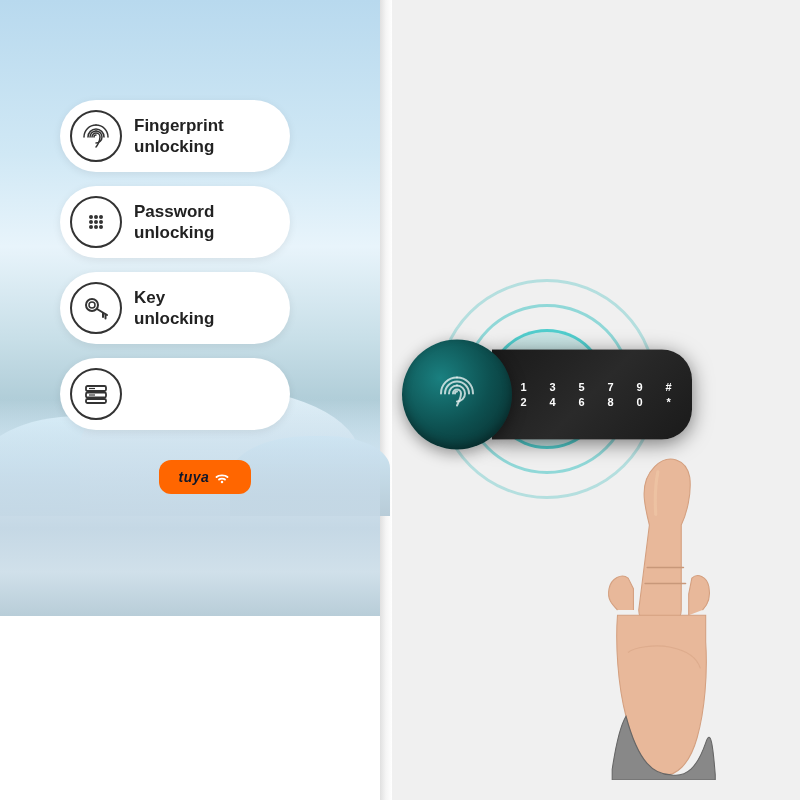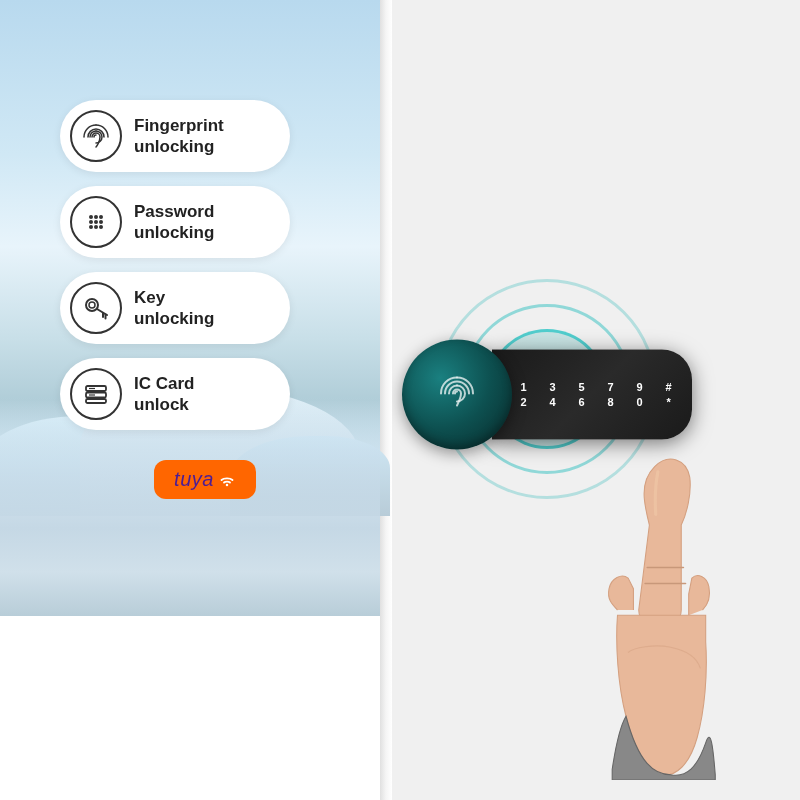--- a/index.html
+++ b/index.html
@@ -95,23 +95,23 @@
       border-radius: 12px;
       padding: 8px 20px;
       display: flex;
       align-items: center;
       gap: 4px;
       width: fit-content;
       align-self: center;
     }
 
     .tuya-text {
-      color: #4c1d95;
-      font-size: 20px;
-      font-weight: 400;
+      color: #0f172a;
+      font-size: 14px;
+      font-weight: 700;
       font-style: italic;
       letter-spacing: 0.5px;
     }
 
     
     .divider {
       width: 12px;
       height: 800px;
       background: linear-gradient(90deg, #e0e0e0, #f5f5f5, #ffffff);
       flex-shrink: 0;
@@ -345,21 +345,20 @@
           <svg viewBox="0 0 30 30" fill="none" stroke="#333" stroke-width="2">
 
             <rect x="5" y="7" width="20" height="5" rx="1.5" fill="none" stroke="#333" stroke-width="1.8"></rect>
             <rect x="5" y="13.5" width="20" height="5" rx="1.5" fill="none" stroke="#333" stroke-width="1.8"></rect>
             <rect x="5" y="20" width="20" height="4" rx="1.5" fill="none" stroke="#333" stroke-width="1.8"></rect>
 
             <line x1="8" y1="9.5" x2="14" y2="9.5" stroke="#333" stroke-width="1.2"></line>
             <line x1="8" y1="16" x2="14" y2="16" stroke="#333" stroke-width="1.2"></line>
           </svg>
         </div>
-        <span class="feature-text">IC Card<br>unlock</span>
       </div>
     </div>
 
   </div>
 
   <div class="tuya-logo">
     <span class="tuya-text">tuya</span>
     <svg width="18" height="18" viewBox="0 0 18 18" fill="none">
       <path d="M9 14 C9 14 9 14 9 14" stroke="white" stroke-width="2.5" stroke-linecap="round"></path>
       <path d="M6 11.5 C7.3 10.2 10.7 10.2 12 11.5" stroke="white" stroke-width="1.8" fill="none" stroke-linecap="round"></path>

